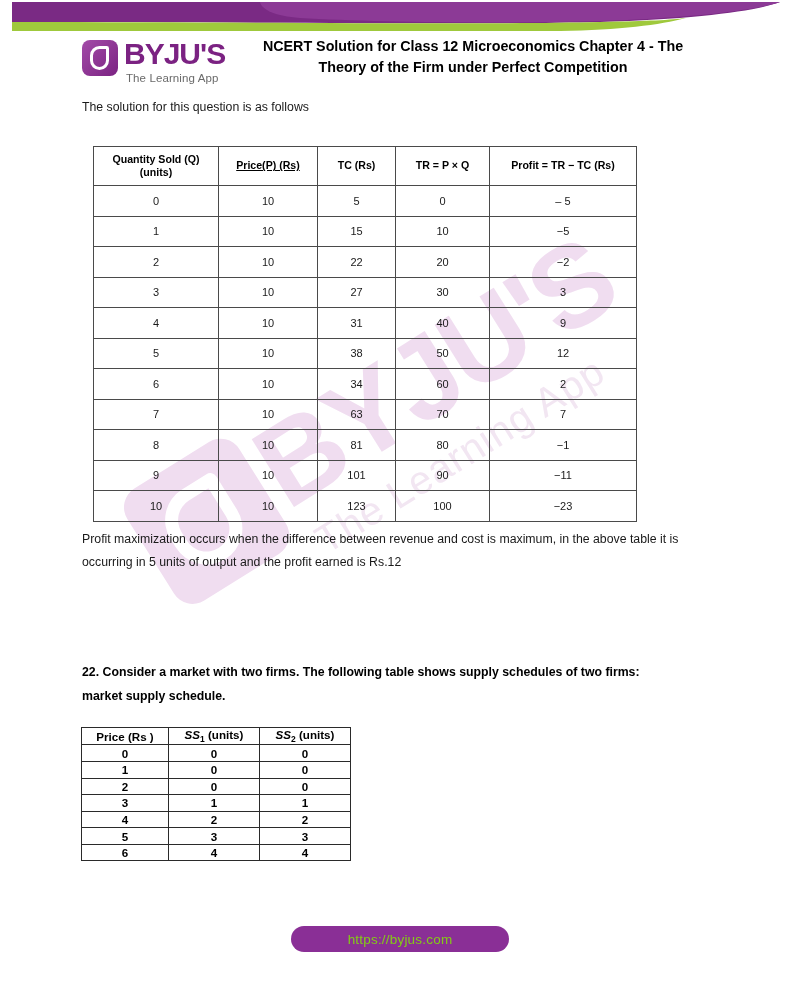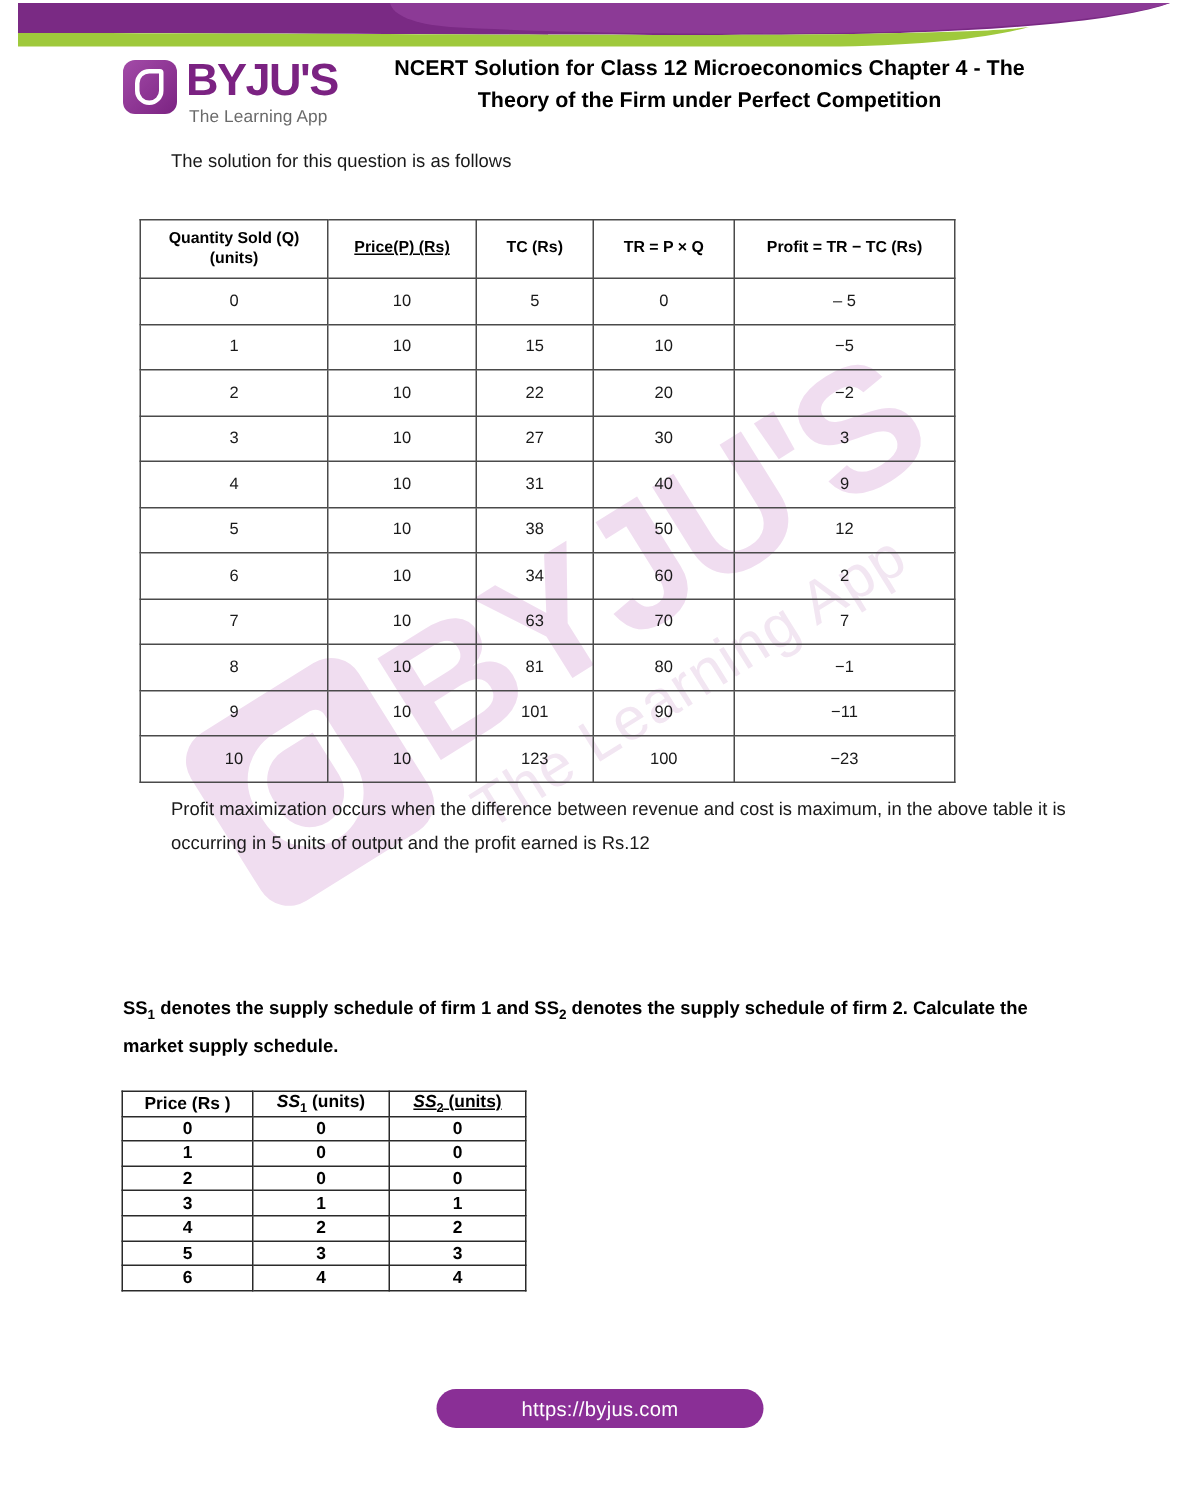--- a/index.html
+++ b/index.html
@@ -150,21 +150,20 @@
     left: 0;
     top: 0;
     width: 800px;
     z-index: 2;
   }
   .para {
     position: absolute;
     font-size: 12.3px;
     color: #1a1a1a;
     line-height: 1.9;
-    margin-left: 32px;
   }
   #intro-line {
     left: 82px;
     top: 96px;
     width: 620px;
   }
   #explain-para {
     left: 82px;
     top: 528px;
     width: 622px;
@@ -233,32 +232,32 @@
     text-align: center;
     vertical-align: middle;
     height: 15.6px;
     padding: 0 4px;
   }
   table.t2 th { font-weight: bold; }
   table.t2 th i { font-style: italic; }
   table.t2 sub { font-size: 8.5px; font-weight: bold; }
   .t2-c0 { width: 78px; }
   .t2-c1 { width: 82px; }
-  .t2-c2 { width: 82px; text-decoration: underline; }
+  .t2-c2 { width: 82px; }
 
   
   #footer-url {
     position: absolute;
     left: 291px;
     top: 926px;
     width: 218px;
     height: 26px;
     border-radius: 13px;
     background: #8a2f96;
-    color: #ffffff;
+    color: #84cc16;
     font-size: 13.5px;
     display: flex;
     align-items: center;
     justify-content: center;
     z-index: 3;
     letter-spacing: 0.2px;
   }
 </style>
 </head>
 <body>
@@ -384,21 +383,21 @@
             <td>100</td>
             <td>−23</td>
           </tr>
       </tbody>
     </table>
   </div>
 
   <div class="para" id="explain-para">Profit maximization occurs when the difference between revenue and cost is maximum, in the above table it is occurring in 5 units of output and the profit earned is Rs.12</div>
 
   <div id="q22-block">
-    <div><span>SS</span><sub>1</sub><span> denotes the supply schedule of firm 1 and SS</span><sub>2</sub><span> denotes the supply schedule of firm 2. Calculate the</span></div>
+    <div>22. Consider a market with two firms. The following table shows supply schedules of two firms:</div>
     <div>market supply schedule.</div>
   </div>
 
   <div id="table2-wrap">
     <table class="t2">
       <thead>
         <tr>
           <th class="t2-c0">Price (Rs )</th>
           <th class="t2-c1"><i>SS</i><sub>1</sub><span> (units)</span></th>
           <th class="t2-c2"><i>SS</i><sub>2</sub><span> (units)</span></th>

